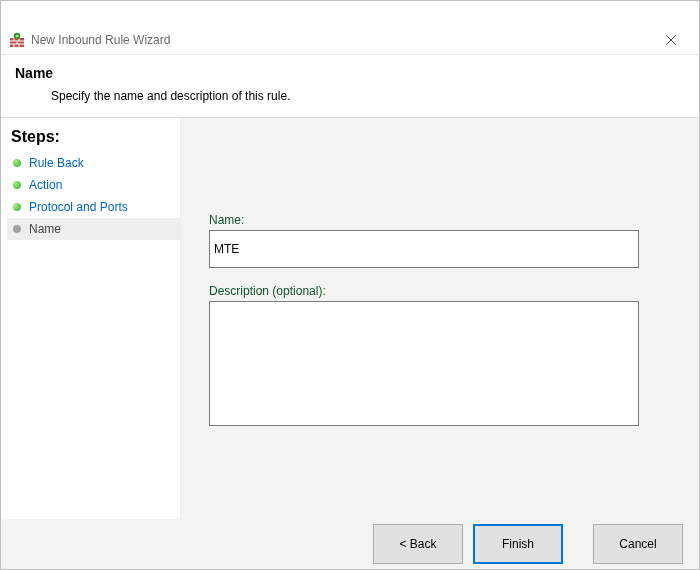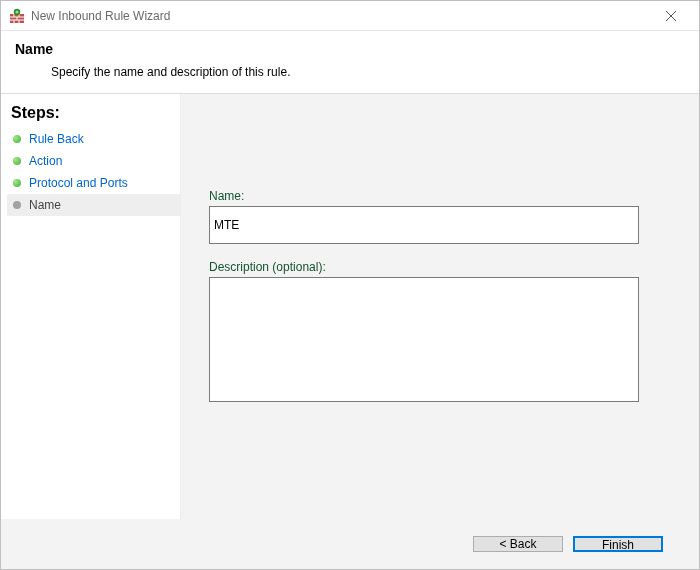--- a/index.html
+++ b/index.html
@@ -1,18 +1,18 @@
 <!DOCTYPE html>
 <html><head>
 <meta charset="utf-8">
 <style>
   * { box-sizing: border-box; margin: 0; padding: 0; }
   html, body { width: 700px; height: 570px; font-family: "Segoe UI", Tahoma, sans-serif; font-size: 12px; background: #fff; }
   .window { width: 700px; height: 570px; border: 1px solid #bfbfbf; display: flex; flex-direction: column; background: #fff; }
-  .titlebar { height: 30px; display: flex; align-items: center; padding: 1px 8px; border-bottom: 1px solid #e5e5e5; }
+  .titlebar { height: 30px; display: flex; align-items: center; padding: 1px 8px; border-bottom: 1px solid #e5e5e5; margin-top: 24px; }
   .titlebar .icon { width: 16px; height: 16px; margin-right: 6px; }
   .titlebar .title { color: #6a6a6a; font-size: 12px; flex: 1; }
   .titlebar .close { width: 40px; height: 28px; display: flex; align-items: center; justify-content: center; color: #555; cursor: pointer; }
 
   .header { padding: 10px 14px 14px 14px; border-bottom: 1px solid #dcdcdc; }
   .header h1 { font-size: 14px; font-weight: 700; color: #000; margin-bottom: 8px; }
   .header .desc { font-size: 12px; color: #000; margin-left: 36px; }
 
   .body { flex: 1; display: flex; min-height: 0; }
   .sidebar { width: 180px; border-right: 1px solid #ececec; padding: 8px 0 8px 6px; }
@@ -25,21 +25,21 @@
   .step a { color: #0066cc; text-decoration: none; font-size: 12px; }
   .step.selected a, .step.current a { color: #444; }
 
   .main { flex: 1; background: #f3f3f3; padding: 95px 28px 0 28px; position: relative; }
   .field-label { font-size: 12px; color: #14532d; margin-bottom: 3px; }
   .text-input { width: 430px; height: 38px; border: 1px solid #7a7a7a; padding: 2px 4px; font-family: inherit; font-size: 12px; background: #fff; }
   .textarea { width: 430px; height: 125px; border: 1px solid #7a7a7a; padding: 2px 4px; font-family: inherit; font-size: 12px; background: #fff; resize: none; }
   .spacer { height: 16px; }
 
   .footer { height: 50px; display: flex; align-items: center; justify-content: flex-end; padding: 0 16px; background: #f3f3f3; gap: 10px; }
-  .btn { min-width: 90px; height: 16px; background: #e1e1e1; border: 1px solid #adadad; font-family: inherit; font-size: 12px; color: #000; cursor: pointer; }
+  .btn { min-width: 90px; height: 40px; background: #e1e1e1; border: 1px solid #adadad; font-family: inherit; font-size: 12px; color: #000; cursor: pointer; }
   .btn.default { border: 2px solid #0078d7; background: #e1e1e1; }
   .gap { width: 10px; }
 </style>
 </head>
 <body>
 
 <div class="window">
 
   <div class="titlebar">
     <span class="icon">
@@ -99,15 +99,16 @@
       <div class="spacer"></div>
       <div class="field-label">Description (optional):</div>
       <textarea class="textarea" value="" style=""></textarea>
     </div>
   </div>
 
   <div class="footer">
     <button class="btn">&lt; Back</button>
     <button class="btn default">Finish</button>
     <span class="gap"></span>
+    <button class="btn">Cancel</button>
   </div>
 
 </div>
 
 </body></html>

